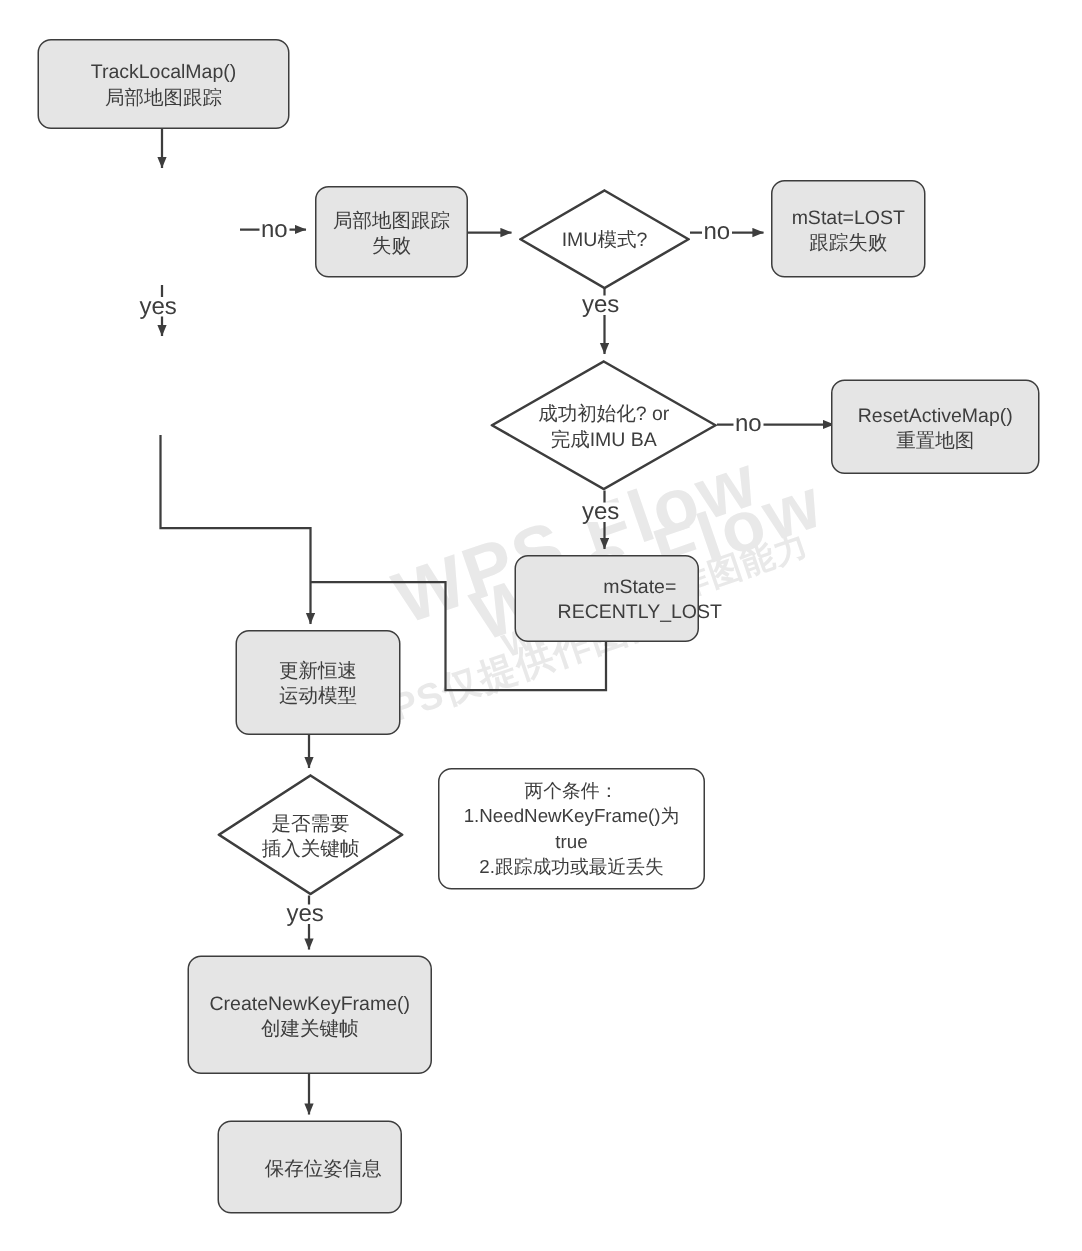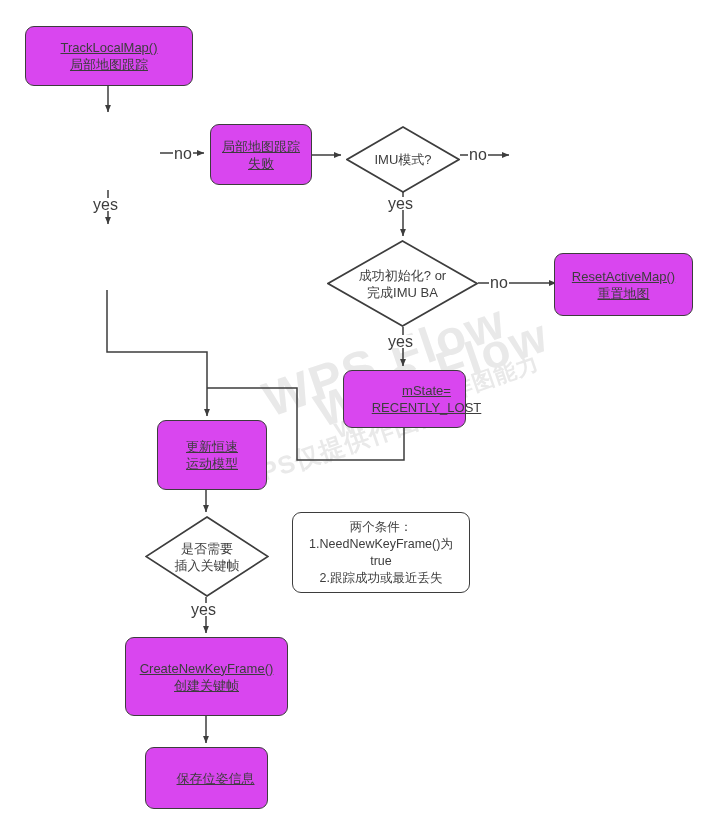--- a/index.html
+++ b/index.html
@@ -72,22 +72,21 @@
     justify-content: center;
     text-align: center;
     color: #3d3d3d;
     font-size: 13px;
     line-height: 17px;
     z-index: 3;
   }
   .box {
     border: 1.4px solid #3d3d3d;
     border-radius: 9px;
-    background: #d946ef;
-    text-decoration: underline;
+    background: #e5e5e5;
   }
   .note {
     border: 1.4px solid #3d3d3d;
     border-radius: 9px;
     background: #ffffff;
     font-size: 12.5px;
     line-height: 17px;
     padding: 0 6px;
     text-align: center;
   }
@@ -166,20 +165,26 @@
 
   <div class="node diamond" style="left:346px; top:126px; width:114px; height:67px;align-items:center;">
     <svg class="dia-svg" viewBox="0 0 114 67" preserveAspectRatio="none">
       <polygon points="57,1 113,33.5 57,66 1,33.5" fill="#ffffff" stroke="#3d3d3d" stroke-width="1.7" vector-effect="non-scaling-stroke"></polygon>
     </svg>
     <div class="dia-label">
       <span>IMU模式?</span>
     </div>
   </div>
 
+  <div class="node box" style="left:514px; top:120px; width:103px; height:65px;">
+    <div>
+      <span>mStat=LOST</span><br>
+      <span>跟踪失败</span>
+    </div>
+  </div>
 
 
   <div class="node diamond" style="left:327px; top:240px; width:151px; height:87px;">
     <svg class="dia-svg" viewBox="0 0 151 87" preserveAspectRatio="none">
       <polygon points="75.5,1 150,43.5 75.5,86 1,43.5" fill="#ffffff" stroke="#3d3d3d" stroke-width="1.7" vector-effect="non-scaling-stroke"></polygon>
     </svg>
     <div class="dia-label">
       <span>成功初始化?  or</span><br>
       <span>完成IMU BA</span>
     </div>

